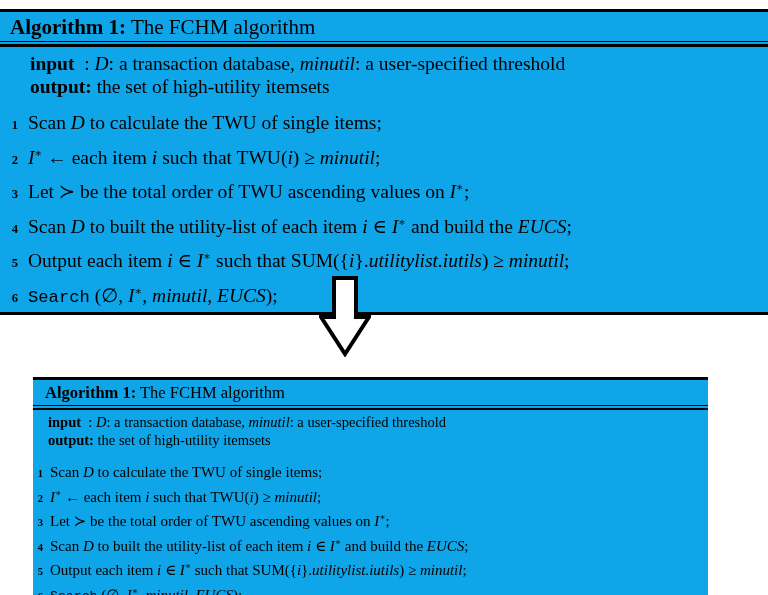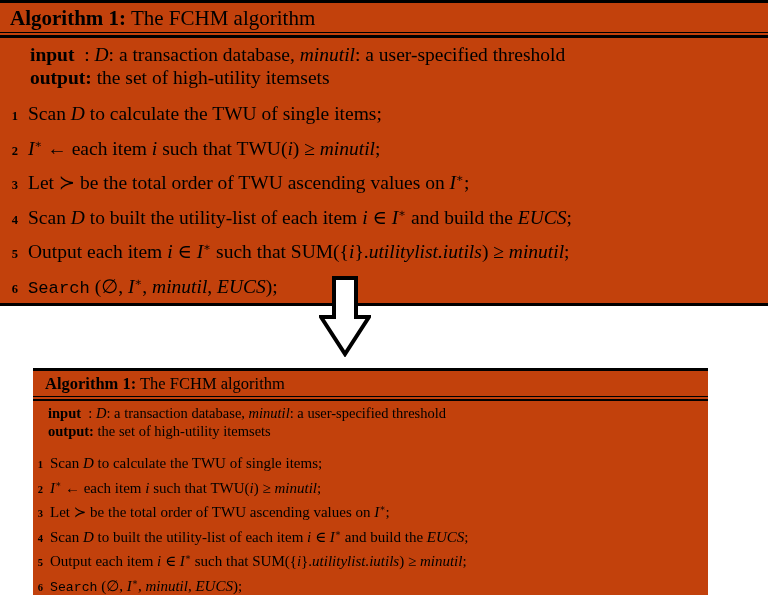--- a/index.html
+++ b/index.html
@@ -7,21 +7,22 @@
     padding: 0;
     width: 768px;
     height: 595px;
     background: #ffffff;
     overflow: hidden;
     font-family: "Liberation Serif", "DejaVu Serif", serif;
     color: #000000;
   }
   .algo {
     position: absolute;
-    background: #c2410c;
+    background: #0ea5e9;
+    margin-top: 9px;
   }
   .algo-top {
     left: 0;
     top: 0;
     width: 768px;
   }
   .algo-bottom {
     left: 33px;
     top: 368px;
     width: 675px;

